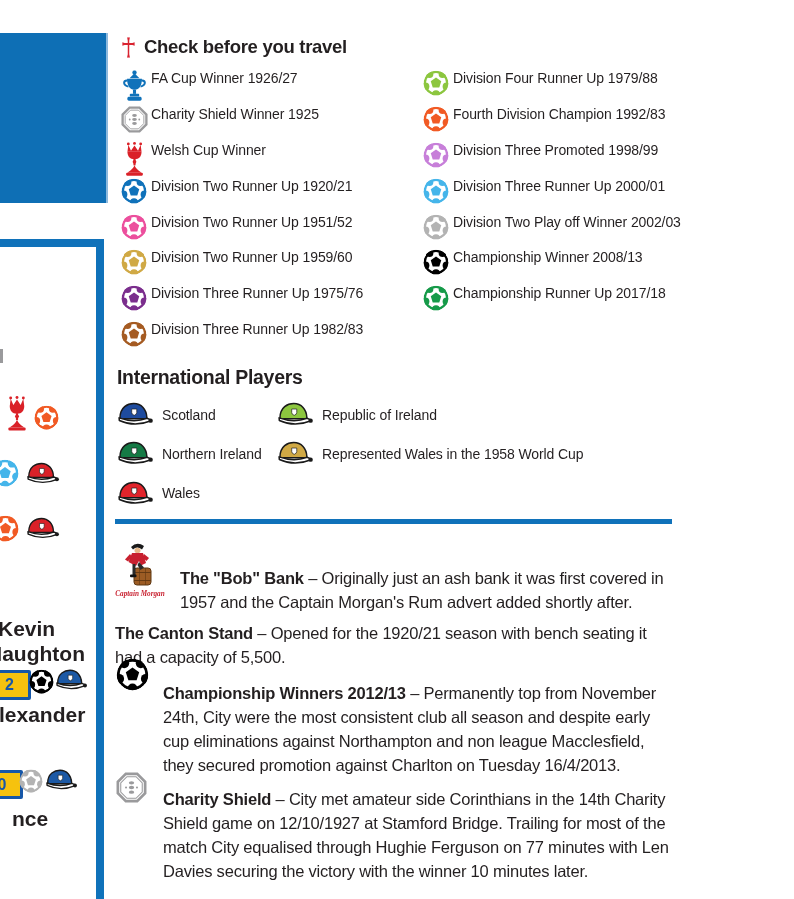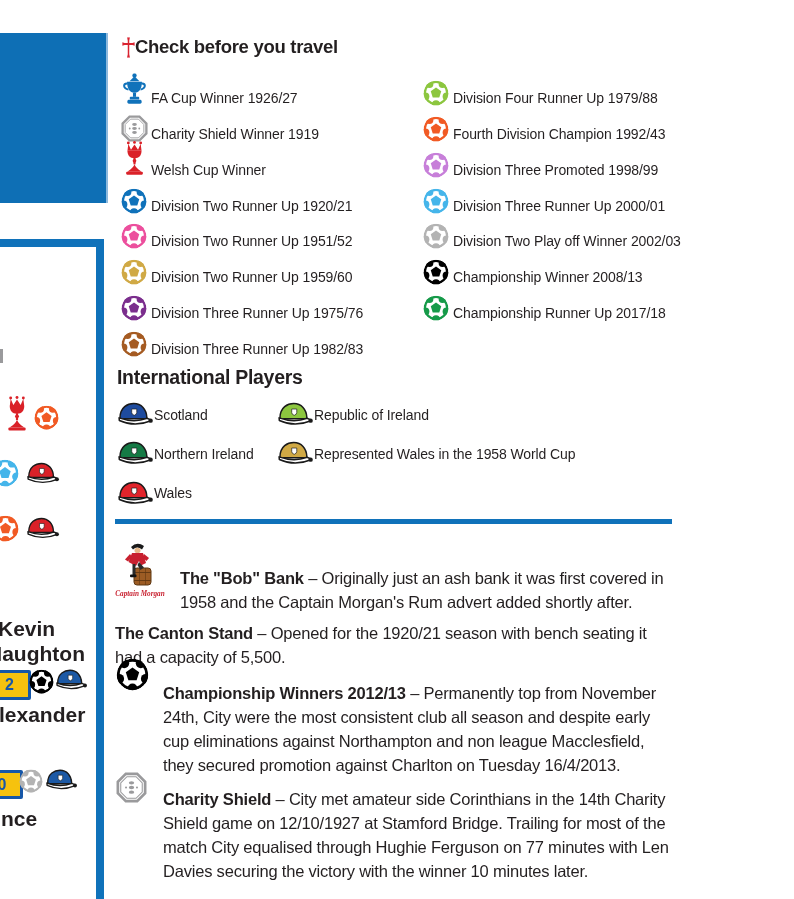--- a/index.html
+++ b/index.html
@@ -16,37 +16,37 @@
   #box-right-bar{left:96px;top:239px;width:8px;height:660px;background:#1072ba;}
   #edge-sliver{left:0;top:349px;width:3px;height:14px;background:#9a9a9c;}
   .strip-name{font-weight:bold;font-size:21px;line-height:25px;white-space:nowrap;color:#231f20;}
   .badge{
     background:#f6c20e;border:3px solid #1657a8;border-radius:2px;
     display:flex;align-items:center;justify-content:center;
     font-weight:bold;font-size:16px;color:#1657a8;
   }
 
   
-  #header-row{left:122px;top:36px;display:flex;align-items:center;}
+  #header-row{left:122px;top:36px;display:flex;align-items:center;gap:9px;}
   #header-row .title{font-weight:bold;font-size:18.5px;letter-spacing:-0.3px;}
 
   #honours-grid{
     left:118px;top:70px;width:672px;
     display:grid;grid-template-columns:302px 370px;
     grid-template-rows:repeat(8,35.9px);grid-auto-flow:column;
   }
-  .lg-item{display:flex;align-items:flex-end;}
+  .lg-item{display:flex;align-items:flex-start;}
   .lg-ico{width:32px;display:flex;justify-content:center;align-items:center;flex:0 0 32px;}
   .lg-label{font-size:14px;letter-spacing:-0.1px;padding-left:1px;}
 
   #int-title{left:117px;top:366px;font-weight:bold;font-size:19.5px;letter-spacing:-0.3px;}
   .cap-col{top:395px;}
   #cap-col-1{left:117px;}
   #cap-col-2{left:277px;}
-  .cap-item{display:flex;align-items:center;height:39.3px;}
+  .cap-item{display:flex;align-items:center;height:39.3px;gap:8px;}
   .cap-label{font-size:14px;letter-spacing:-0.1px;}
 
   #divider{left:115px;top:519px;width:557px;height:5px;background:#1072ba;}
 
   .note{font-size:16.5px;line-height:24px;letter-spacing:-0.2px;}
   .note b{font-weight:bold;}
   #note-bob{left:180px;top:549px;width:497px;}
   #note-canton{left:115px;top:604px;width:560px;}
   #note-champ{left:163px;top:664px;width:516px;}
   #note-charity{left:163px;top:770px;width:518px;}
@@ -164,21 +164,21 @@
 <div class="abs badge" style="left:-19px;top:770px;width:36px;height:23px">
     <span>0</span>
   </div>
 <svg class="abs" style="left:19px;top:769px" width="24" height="24" viewBox="0 0 40 40" color="#b3b3b3">
     <use href="#sym-ball"></use>
   </svg>
 <svg class="abs" style="left:45px;top:768px" width="33" height="24" viewBox="0 0 44 32" color="#1c59a5">
     <use href="#sym-cap"></use>
   </svg>
 
-<div class="abs strip-name" style="left:1px;top:806px">nce</div>
+<div class="abs strip-name" style="left:12px;top:806px">nce</div>
 
 <div class="abs" id="header-row">
   <svg width="13" height="21" viewBox="0 0 14 22" style="color:#d92330">
       <use href="#sym-cross"></use>
     </svg>
   <span class="title">Check before you travel</span>
 </div>
 
 <div class="abs" id="honours-grid">
   <div class="lg-item">
@@ -188,21 +188,21 @@
         </svg>
       </span>
     <span class="lg-label">FA Cup Winner 1926/27</span>
   </div>
   <div class="lg-item">
     <span class="lg-ico">
         <svg width="27" height="27" viewBox="0 0 30 30" color="#9a9a9c">
           <use href="#sym-shield"></use>
         </svg>
       </span>
-    <span class="lg-label">Charity Shield Winner 1919</span>
+    <span class="lg-label">Charity Shield Winner 1925</span>
   </div>
   <div class="lg-item">
     <span class="lg-ico">
         <svg width="25" height="37" viewBox="0 0 28 42" color="#da2128">
           <use href="#sym-welshcup"></use>
         </svg>
       </span>
     <span class="lg-label">Welsh Cup Winner</span>
   </div>
   <div class="lg-item">
@@ -252,21 +252,21 @@
         </svg>
       </span>
     <span class="lg-label">Division Four Runner Up 1979/88</span>
   </div>
   <div class="lg-item">
     <span class="lg-ico">
         <svg width="26" height="26" viewBox="0 0 40 40" color="#f15a24">
           <use href="#sym-ball"></use>
         </svg>
       </span>
-    <span class="lg-label">Fourth Division Champion 1992/43</span>
+    <span class="lg-label">Fourth Division Champion 1992/83</span>
   </div>
   <div class="lg-item">
     <span class="lg-ico">
         <svg width="26" height="26" viewBox="0 0 40 40" color="#c77fd9">
           <use href="#sym-ball"></use>
         </svg>
       </span>
     <span class="lg-label">Division Three Promoted 1998/99</span>
   </div>
   <div class="lg-item">
@@ -352,21 +352,21 @@
   <ellipse cx="22.5" cy="9.5" rx="3" ry="2.8" fill="#e8b88a"></ellipse>
   <path d="M17 12 L28 12 L31 22 L26 24.5 L24 20 L21 25 L13.5 21 Z" fill="#c8202f"></path>
   <path d="M15 13 L10 18.5 L13 20.5 L17 16 Z" fill="#c8202f"></path>
   <path d="M29 13 L34 17 L31.5 20 L27.5 16.5 Z" fill="#c8202f"></path>
   <rect x="17.5" y="23" width="3" height="11" fill="#2a2a2a"></rect>
   <path d="M24 21 L29 26.5 L25.5 29 L22.5 24 Z" fill="#2a2a2a"></path>
   <rect x="15" y="33.5" width="6.5" height="2.8" rx="1" fill="#111111"></rect>
   <text x="25" y="55" text-anchor="middle" font-size="7.2" font-style="italic" font-weight="bold" fill="#c8202f" font-family="Liberation Serif, DejaVu Serif, serif">Captain Morgan</text>
 </svg>
 
-<p class="abs note" id="note-bob"><b>The "Bob" Bank</b><span> – Originally just an ash bank it was first covered in 1958 and the Captain Morgan's Rum advert added shortly after.</span></p>
+<p class="abs note" id="note-bob"><b>The "Bob" Bank</b><span> – Originally just an ash bank it was first covered in 1957 and the Captain Morgan's Rum advert added shortly after.</span></p>
 
 <p class="abs note" id="note-canton"><b>The Canton Stand</b><span> – Opened for the 1920/21 season with bench seating it had a capacity of 5,500.</span></p>
 
 <svg class="abs" style="left:116px;top:658px" width="33" height="33" viewBox="0 0 40 40" color="#000000">
     <use href="#sym-ball"></use>
   </svg>
 <p class="abs note" id="note-champ"><b>Championship Winners 2012/13</b><span> – Permanently top from November 24th, City were the most consistent club all season and despite early cup eliminations against Northampton and non league Macclesfield, they secured promotion against Charlton on Tuesday 16/4/2013.</span></p>
 
 <svg class="abs" style="left:116px;top:772px" width="31" height="31" viewBox="0 0 30 30" color="#9a9a9c">
     <use href="#sym-shield"></use>

